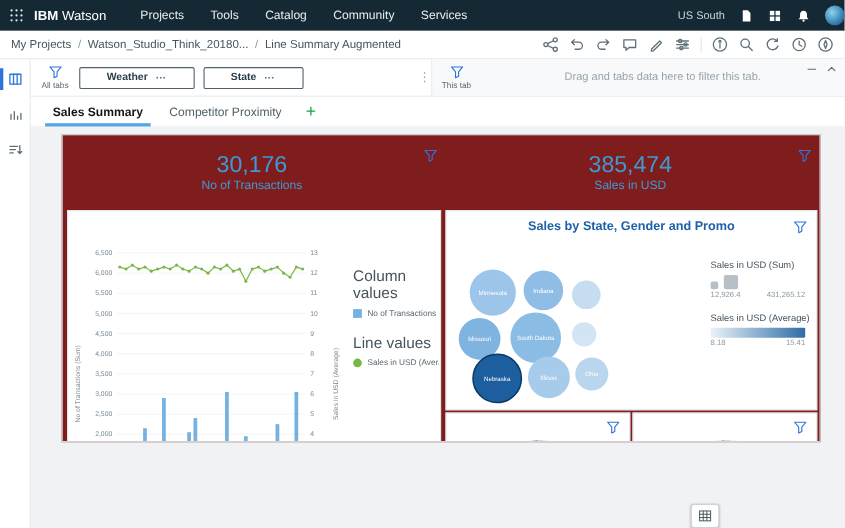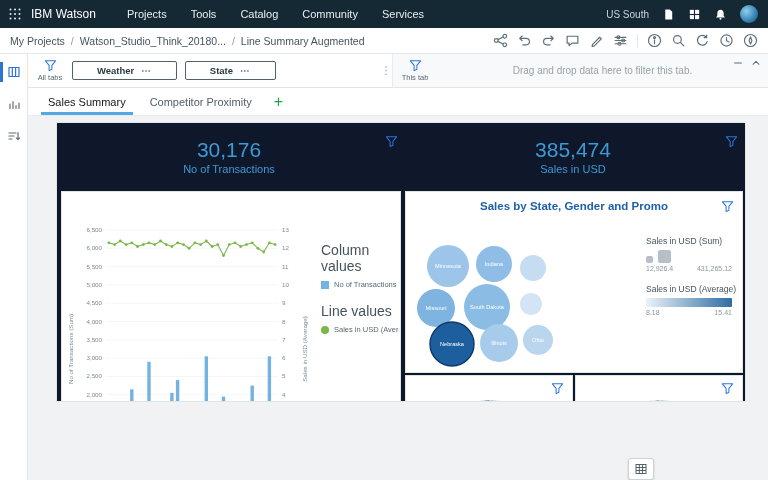--- a/index.html
+++ b/index.html
@@ -2,23 +2,23 @@
 <html><head>
 <meta charset="utf-8">
 <style>
   html,body{margin:0;padding:0;background:#dde1e4;font-family:"Liberation Sans",sans-serif;}
   .screen{position:relative;width:768px;height:480px;background:#fff;overflow:hidden;}
 
   
   .navbar{position:absolute;left:0;top:0;width:768px;height:28px;background:#152935;display:flex;align-items:center;color:#fff;box-sizing:border-box;}
   .nav-left{display:flex;align-items:center;gap:9px;padding-left:8px;}
   .brand{font-size:12px;white-space:nowrap;margin-right:22px;}
-  .brand b{font-weight:400;}
+  .brand b{font-weight:700;}
   .nav-menu{display:flex;gap:24px;font-size:11px;color:#e8edf0;}
-  .nav-right{margin-left:auto;display:flex;align-items:center;gap:13px;padding-right:10px;font-size:10px;color:#c9d3d9;}
+  .nav-right{margin-left:auto;display:flex;align-items:center;gap:13px;font-size:10px;color:#c9d3d9;}
   .avatar{width:18px;height:18px;border-radius:50%;background:radial-gradient(circle at 35% 35%,#8fd0ea,#3c86b9 55%,#1b4a74);}
   .ni{display:block;}
   .ni *{fill:#fff;stroke:none;}
 
   
   .breadcrumb-bar{position:absolute;left:0;top:28px;width:768px;height:26px;background:#fff;border-bottom:1px solid #e1e6e9;display:flex;align-items:center;padding:0 10px;box-sizing:border-box;}
   .crumbs{font-size:10.5px;color:#44555f;display:flex;gap:6px;align-items:center;white-space:nowrap;}
   .crumb-sep{color:#8d9aa3;}
   .bc-tools{margin-left:auto;display:flex;align-items:center;gap:9px;}
   .ti{display:block;}
@@ -42,27 +42,27 @@
   .chip-dots{color:#5a6872;letter-spacing:1px;}
   .drag-divider{width:12px;display:flex;align-items:center;justify-content:center;color:#8d9aa3;font-size:11px;flex:none;}
   .drop-region{flex:1;background:#f7f9fa;border-left:1px solid #e9edf0;display:flex;align-items:center;position:relative;}
   .drop-hint{flex:1;text-align:center;font-size:10px;color:#97a3ab;}
   .zone-controls{position:absolute;top:3px;right:6px;display:flex;gap:6px;align-items:center;}
   .zi path{stroke:#5f6f79;fill:none;stroke-width:1.2;stroke-linecap:round;stroke-linejoin:round;}
 
   
   .tab-bar{position:absolute;left:28px;top:88px;width:740px;height:28px;background:#fff;border-bottom:1px solid #e7ebee;display:flex;align-items:stretch;padding-left:8px;box-sizing:border-box;}
   .tab{font-size:11px;color:#50616b;padding:0 12px;display:flex;align-items:center;position:relative;}
-  .tab.active{color:#161616;font-weight:normal;}
+  .tab.active{color:#161616;font-weight:bold;}
   .tab.active::after{content:"";position:absolute;left:5px;right:5px;bottom:0;height:3px;background:#53a8e2;}
   .add-tab{color:#24a148;font-size:16px;display:flex;align-items:center;padding:0 10px;}
 
   
   .canvas{position:absolute;left:28px;top:116px;width:740px;height:364px;background:#f0f2f4;}
-  .page{position:absolute;left:28px;top:6px;width:690px;height:280px;background:#0f172a;border:1px solid #e0e5e8;box-sizing:border-box;overflow:hidden;}
+  .page{position:absolute;left:28px;top:6px;width:690px;height:280px;background:#7f1d1d;border:1px solid #e0e5e8;box-sizing:border-box;overflow:hidden;}
 
   .kpi{position:absolute;top:4px;height:58px;display:flex;flex-direction:column;align-items:center;justify-content:center;gap:1px;}
   .kpi-value{font-size:21px;color:#3f99d5;}
   .kpi-label{font-size:11px;color:#3f99d5;}
   .funnel{position:absolute;}
 
   .card{position:absolute;border:1px solid #e0e5e8;box-sizing:border-box;background:#fff;overflow:hidden;}
   .card-title{text-align:center;font-size:11.5px;font-weight:bold;color:#1f60a9;margin-top:8px;}
 
   #card-combo{left:4px;top:68px;width:340px;height:290px;}
@@ -231,21 +231,21 @@
       </div>
     </div>
     <div class="drag-divider">⋮</div>
     <div class="drop-region">
       <div class="filter-group">
         <svg class="fi" width="13" height="13" viewBox="0 0 14 14">
             <path d="M1.5 2 H12.5 L8.5 6.8 V11 L5.5 12.5 V6.8 Z"></path>
           </svg>
         <span class="filter-label">This tab</span>
       </div>
-      <div class="drop-hint">Drag and drop data here to filter this tab.</div>
+      <div class="drop-hint">Drag and tabs data here to filter this tab.</div>
       <div class="zone-controls">
         <svg class="zi" width="12" height="12" viewBox="0 0 14 14">
             <path d="M3 7 H11"></path>
           </svg>
         <svg class="zi" width="12" height="12" viewBox="0 0 14 14">
             <path d="M3.5 8.5 L7 5 L10.5 8.5"></path>
           </svg>
       </div>
     </div>
   </div>

